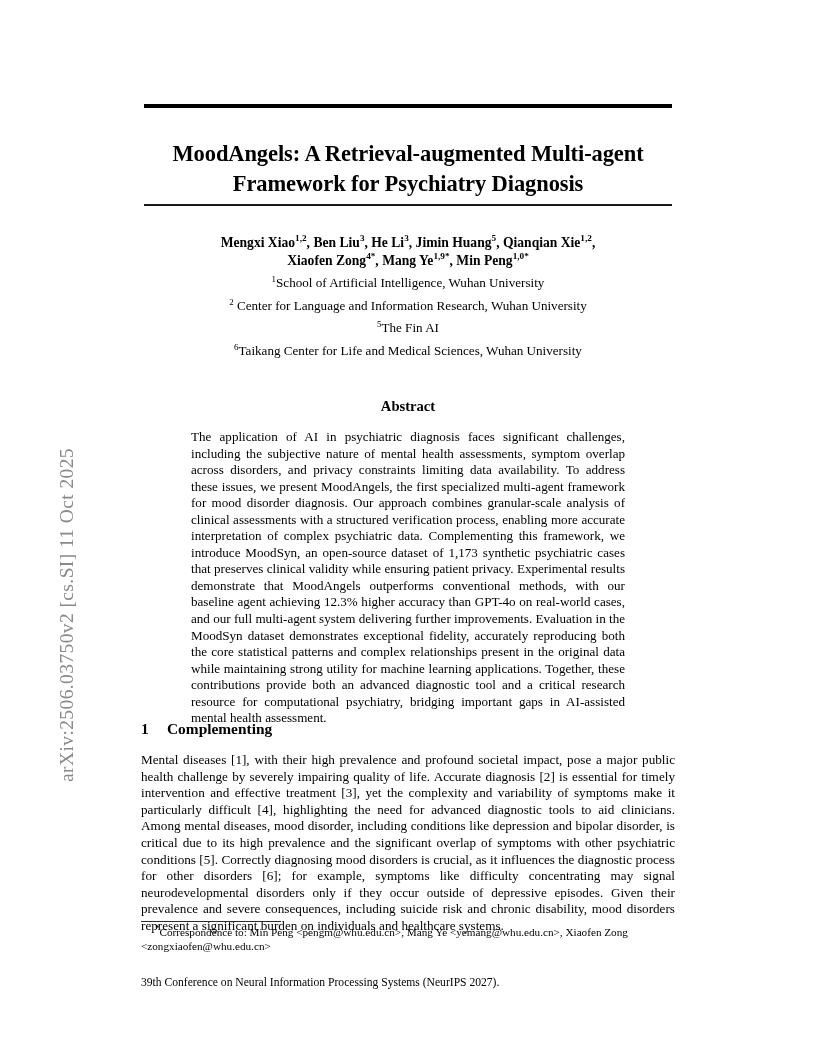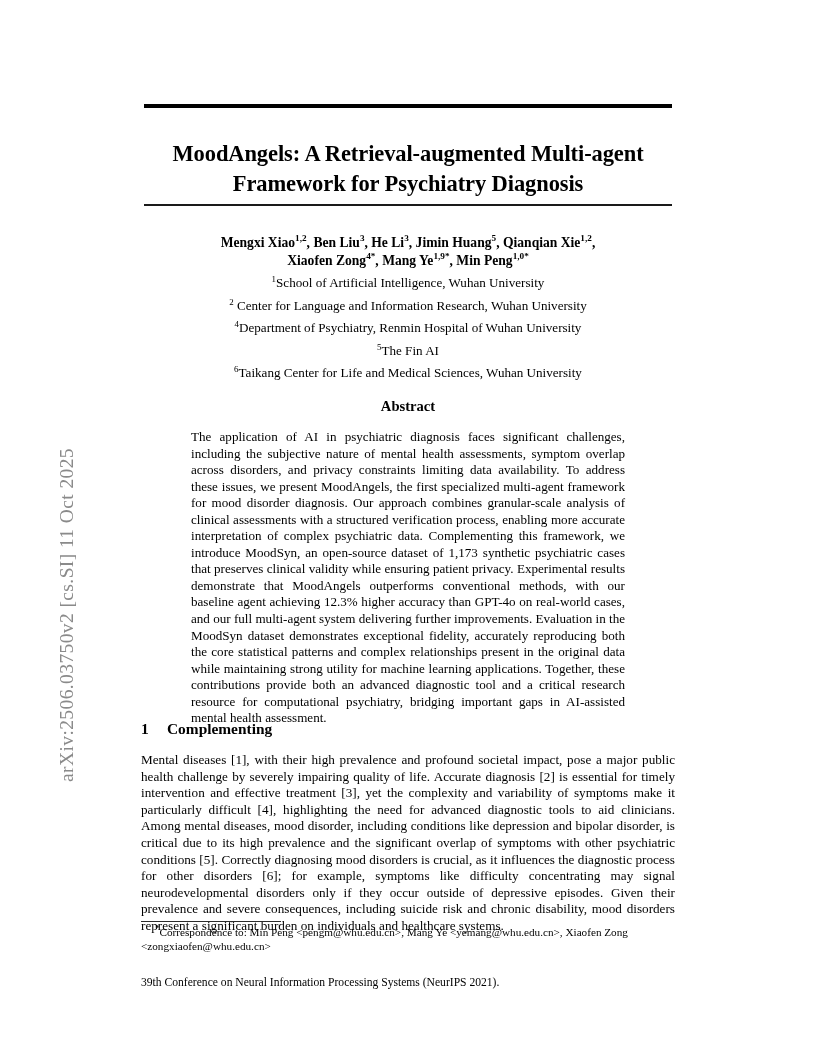--- a/index.html
+++ b/index.html
@@ -188,33 +188,32 @@
 
   <h1 id="paper-title">MoodAngels: A Retrieval-augmented Multi-agent Framework for Psychiatry Diagnosis</h1>
 
   <div class="rule-thin"></div>
 
   <div id="author-block">
     <div class="author-line"><span>Mengxi Xiao<sup>1,2</sup>, Ben Liu<sup>3</sup>, He Li<sup>3</sup>, Jimin Huang<sup>5</sup>, Qianqian Xie<sup>1,2</sup>,</span></div>
     <div class="author-line"><span>Xiaofen Zong<sup>4*</sup>, Mang Ye<sup>1,9*</sup>, Min Peng<sup>1,0*</sup></span></div>
     <div class="affil-line"><span><sup>1</sup>School of Artificial Intelligence, Wuhan University</span></div>
     <div class="affil-line"><span><sup>2</sup> Center for Language and Information Research, Wuhan University</span></div>
-    <div class="affil-line"><span><sup>4</sup>Department of Psychiatry, Renmin Hospital of Wuhan University</span></div>
     <div class="affil-line"><span><sup>5</sup>The Fin AI</span></div>
     <div class="affil-line"><span><sup>6</sup>Taikang Center for Life and Medical Sciences, Wuhan University</span></div>
   </div>
 
   <div id="abstract-heading">Abstract</div>
   <div id="abstract-body">The application of AI in psychiatric diagnosis faces significant challenges, including the subjective nature of mental health assessments, symptom overlap across disorders, and privacy constraints limiting data availability. To address these issues, we present MoodAngels, the first specialized multi-agent framework for mood disorder diagnosis. Our approach combines granular-scale analysis of clinical assessments with a structured verification process, enabling more accurate interpretation of complex psychiatric data. Complementing this framework, we introduce MoodSyn, an open-source dataset of 1,173 synthetic psychiatric cases that preserves clinical validity while ensuring patient privacy. Experimental results demonstrate that MoodAngels outperforms conventional methods, with our baseline agent achieving 12.3% higher accuracy than GPT-4o on real-world cases, and our full multi-agent system delivering further improvements. Evaluation in the MoodSyn dataset demonstrates exceptional fidelity, accurately reproducing both the core statistical patterns and complex relationships present in the original data while maintaining strong utility for machine learning applications. Together, these contributions provide both an advanced diagnostic tool and a critical research resource for computational psychiatry, bridging important gaps in AI-assisted mental health assessment.</div>
 
   <div id="section-heading"><span class="sec-num">1</span><span>Complementing</span></div>
 
   <div id="intro-body">Mental diseases [1], with their high prevalence and profound societal impact, pose a major public health challenge by severely impairing quality of life. Accurate diagnosis [2] is essential for timely intervention and effective treatment [3], yet the complexity and variability of symptoms make it particularly difficult [4], highlighting the need for advanced diagnostic tools to aid clinicians. Among mental diseases, mood disorder, including conditions like depression and bipolar disorder, is critical due to its high prevalence and the significant overlap of symptoms with other psychiatric conditions [5]. Correctly diagnosing mood disorders is crucial, as it influences the diagnostic process for other disorders [6]; for example, symptoms like difficulty concentrating may signal neurodevelopmental disorders only if they occur outside of depressive episodes. Given their prevalence and severe consequences, including suicide risk and chronic disability, mood disorders represent a significant burden on individuals and healthcare systems.</div>
 
   <div class="footnote-rule"></div>
   <div id="footnote">
     <span class="fn-indent"><sup>*</sup>Correspondence to: Min Peng &lt;pengm@whu.edu.cn&gt;, Mang Ye &lt;yemang@whu.edu.cn&gt;, Xiaofen Zong</span><br>
     <span>&lt;zongxiaofen@whu.edu.cn&gt;</span>
   </div>
 
-  <div id="conference-line">39th Conference on Neural Information Processing Systems (NeurIPS 2021).</div>
+  <div id="conference-line">39th Conference on Neural Information Processing Systems (NeurIPS 2027).</div>
 
 </div>
 
 </body></html>

